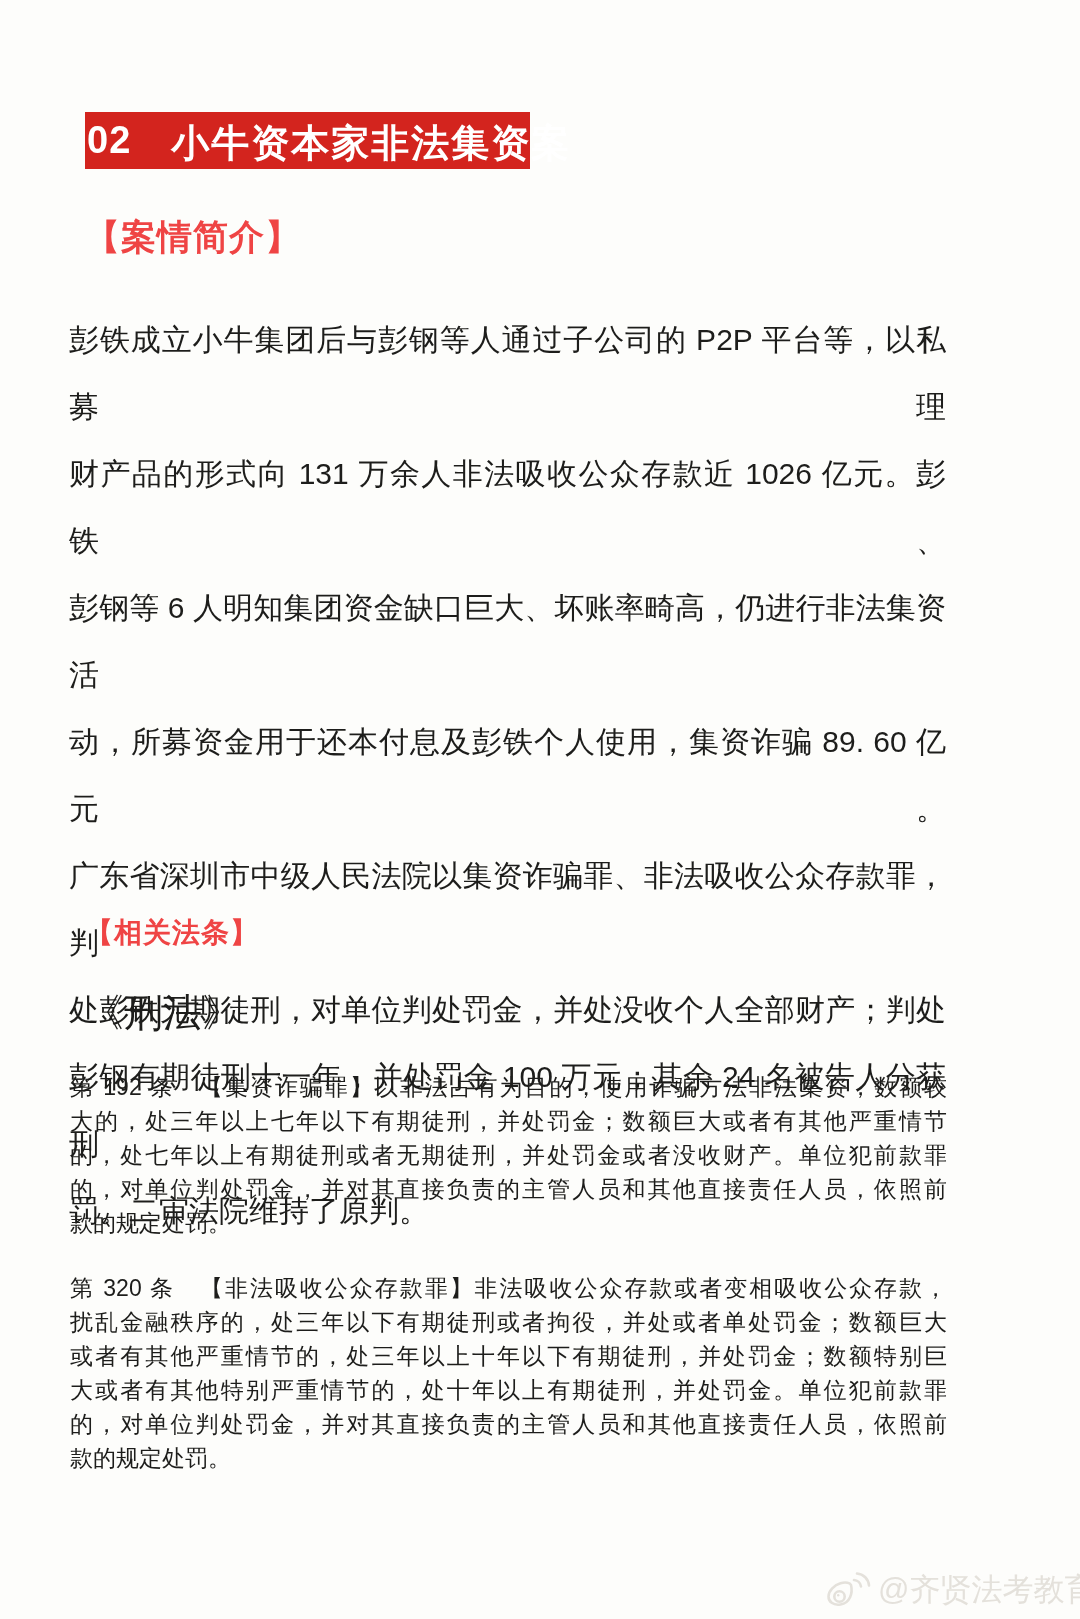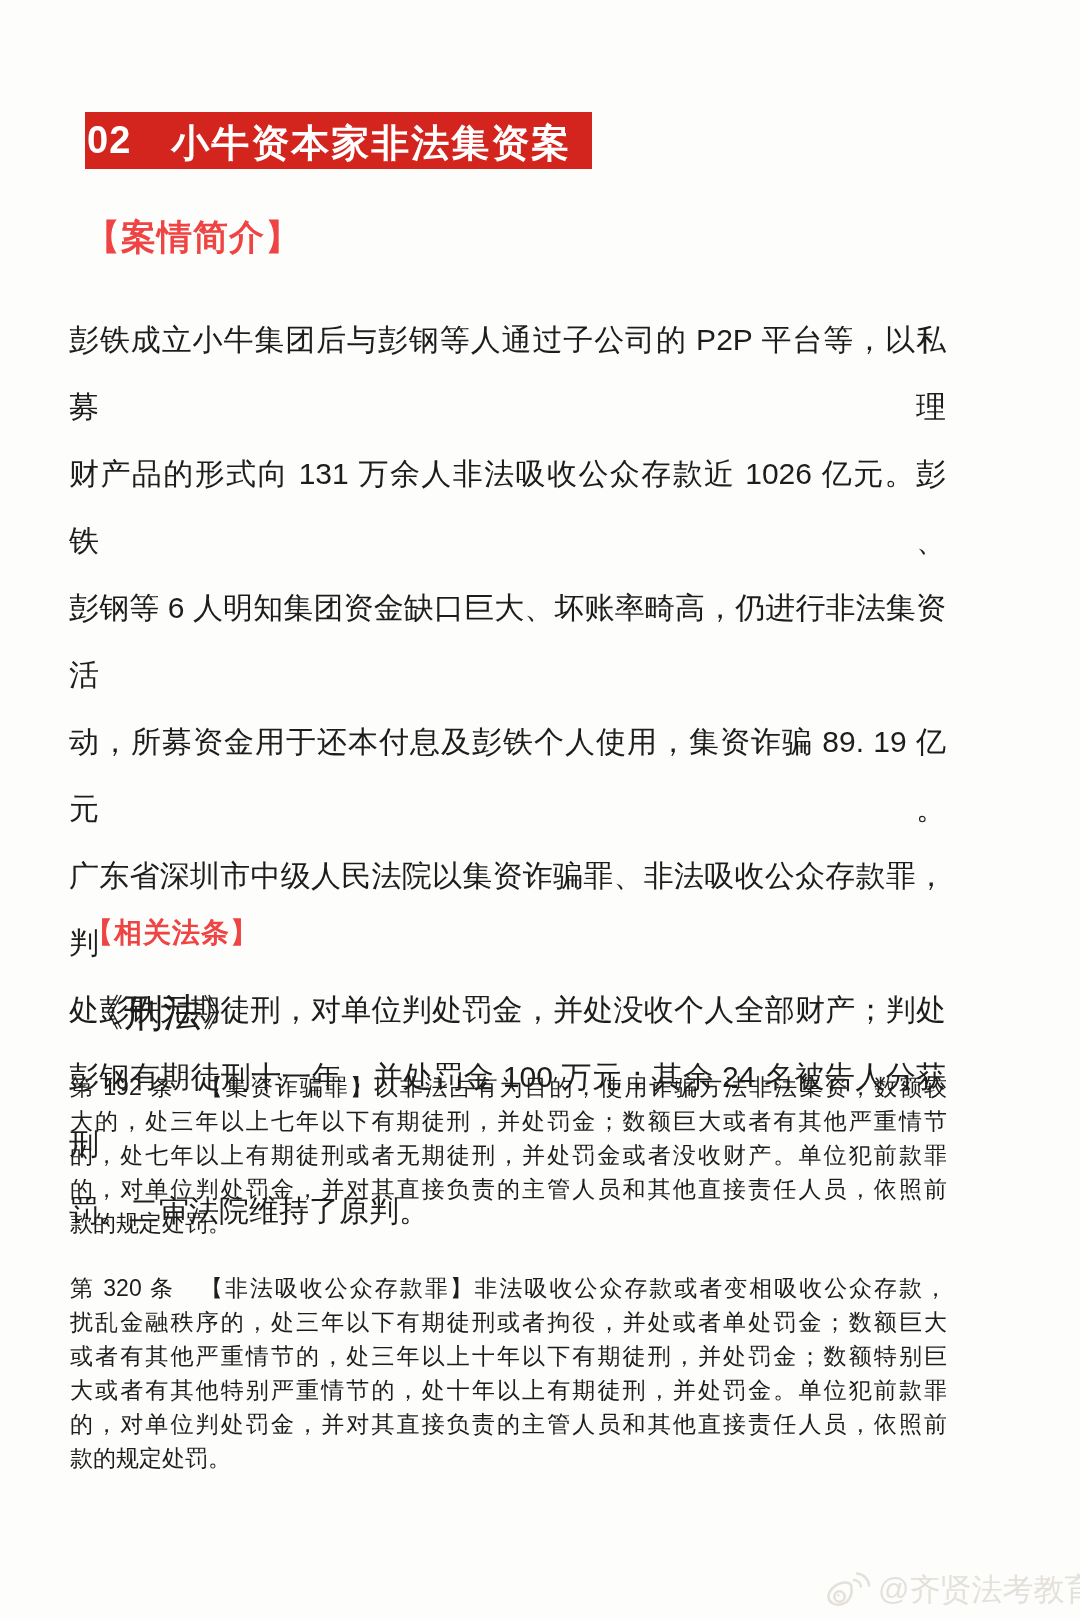--- a/index.html
+++ b/index.html
@@ -11,21 +11,21 @@
     font-family: "Liberation Sans", sans-serif;
     color: #1D1D1B;
     overflow: hidden;
   }
 
   
   .banner {
     position: absolute;
     left: 85px;
     top: 112px;
-    width: 507px;
+    width: 445px;
     height: 57px;
     background: #D3241E;
     color: #FFFFFF;
     display: flex;
     align-items: center;
     font-weight: bold;
     font-size: 38px;
     line-height: 57px;
     white-space: nowrap;
   }
@@ -101,21 +101,21 @@
     <span class="banner-num">02</span>
     <span class="banner-title">小牛资本家非法集资案</span>
   </div>
 
   <h2 class="red-heading heading-case">【案情简介】</h2>
 
   <div class="intro">
     <div class="just">彭铁成立小牛集团后与彭钢等人通过子公司的 P2P 平台等，以私募理</div>
     <div class="just">财产品的形式向 131 万余人非法吸收公众存款近 1026 亿元。彭铁、</div>
     <div class="just">彭钢等 6 人明知集团资金缺口巨大、坏账率畸高，仍进行非法集资活</div>
-    <div class="just">动，所募资金用于还本付息及彭铁个人使用，集资诈骗 89. 19 亿元。</div>
+    <div class="just">动，所募资金用于还本付息及彭铁个人使用，集资诈骗 89. 60 亿元。</div>
     <div class="just">广东省深圳市中级人民法院以集资诈骗罪、非法吸收公众存款罪，判</div>
     <div class="just">处彭铁无期徒刑，对单位判处罚金，并处没收个人全部财产；判处</div>
     <div class="just">彭钢有期徒刑十一年，并处罚金 100 万元；其余 24 名被告人分获刑</div>
     <div class="short">罚。二审法院维持了原判。</div>
   </div>
 
   <h3 class="red-heading heading-laws">【相关法条】</h3>
 
   <div class="law-title">《刑法》</div>
 

